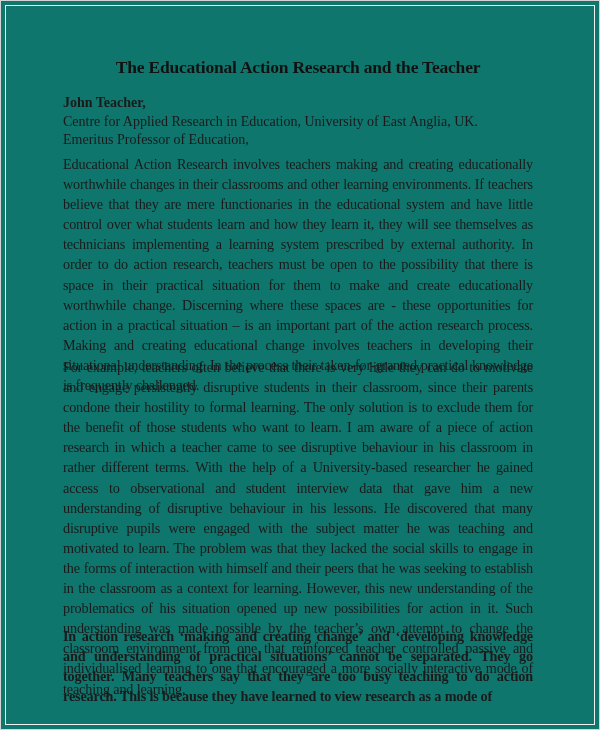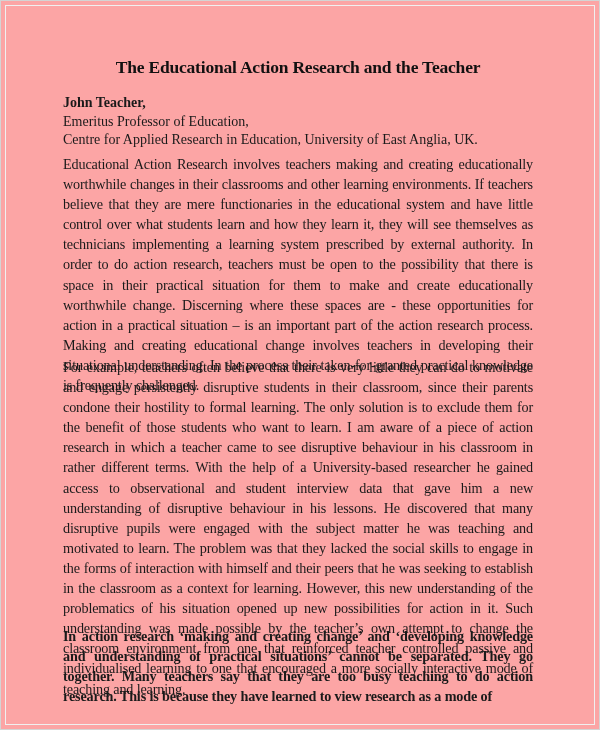--- a/index.html
+++ b/index.html
@@ -11,21 +11,21 @@
     width: 600px;
     height: 730px;
     overflow: hidden;
     position: relative;
   }
   .page-frame {
     position: absolute;
     left: 0; top: 0;
     width: 598px; height: 728px;
     border: 1px solid #d4d4d4;
-    background: #fca5a5;
+    background: #0f766e;
   }
   .page-inner {
     position: absolute;
     left: 4px; top: 4px;
     right: 4px; bottom: 4px;
     border: 1px solid #f0f0f0;
   }
   .doc {
     position: absolute;
     left: 62px;
@@ -79,22 +79,22 @@
 <body>
 
 <div class="page-frame">
   <div class="page-inner"></div>
 
   <div class="doc">
     <h1 class="title">The Educational Action Research and the Teacher</h1>
 
     <div class="author-block">
       <span class="author-name">John Teacher,</span>
+      <span class="author-line">Centre for Applied Research in Education, University of East Anglia, UK.</span>
       <span class="author-line">Emeritus Professor of Education,</span>
-      <span class="author-line">Centre for Applied Research in Education, University of East Anglia, UK.</span>
     </div>
 
     <p class="para p1"><span>Educational Action Research involves teachers making and creating </span><span class="em">educationally</span><span> worthwhile changes in their classrooms and other learning environments. If teachers believe that they are mere functionaries in the educational system and have little control over what students learn and how they learn it, they will see themselves as technicians implementing a learning system prescribed by external authority. In order to do action research, teachers must be open to the possibility that there is space in their practical situation for them to make and create educationally worthwhile change. Discerning where these spaces are - these opportunities for action in a practical situation – is an important part of the action research process. Making and creating educational change involves teachers in developing their </span><span class="em">situational understanding</span><span>. In the process their taken-for-granted practical knowledge is frequently challenged.</span></p>
 
     <p class="para p2"><span>For example, teachers often believe that there is very little they can do to motivate and engage persistently disruptive students in their classroom, since their parents condone their hostility to formal learning. The only solution is to exclude them for the benefit of those students who want to learn. I am aware of a piece of action research in which a teacher came to see disruptive behaviour in his classroom in rather different terms. With the help of a University-based researcher he gained access to observational and student interview data that gave him a new understanding of disruptive behaviour in his lessons. He discovered that many disruptive pupils were engaged with the subject matter he was teaching and motivated to learn. The problem was that they lacked the social skills to engage in the forms of interaction with himself and their peers that he was seeking to establish in the classroom as a context for learning. However, this new understanding of the problematics of his situation opened up new possibilities for action in it. Such understanding was made possible by the teacher’s own attempt to change the classroom environment from one that reinforced teacher controlled passive and individualised learning to one that encouraged a more socially interactive mode of teaching and learning.</span></p>
 
     <p class="para p3"><span>In action research ‘making and creating change’ and ‘developing knowledge and understanding of practical situations’ cannot be separated. They go together. Many teachers say that they are too busy teaching to do action research. This is because they have learned to view research as a mode of</span></p>
   </div>
 </div>
 

